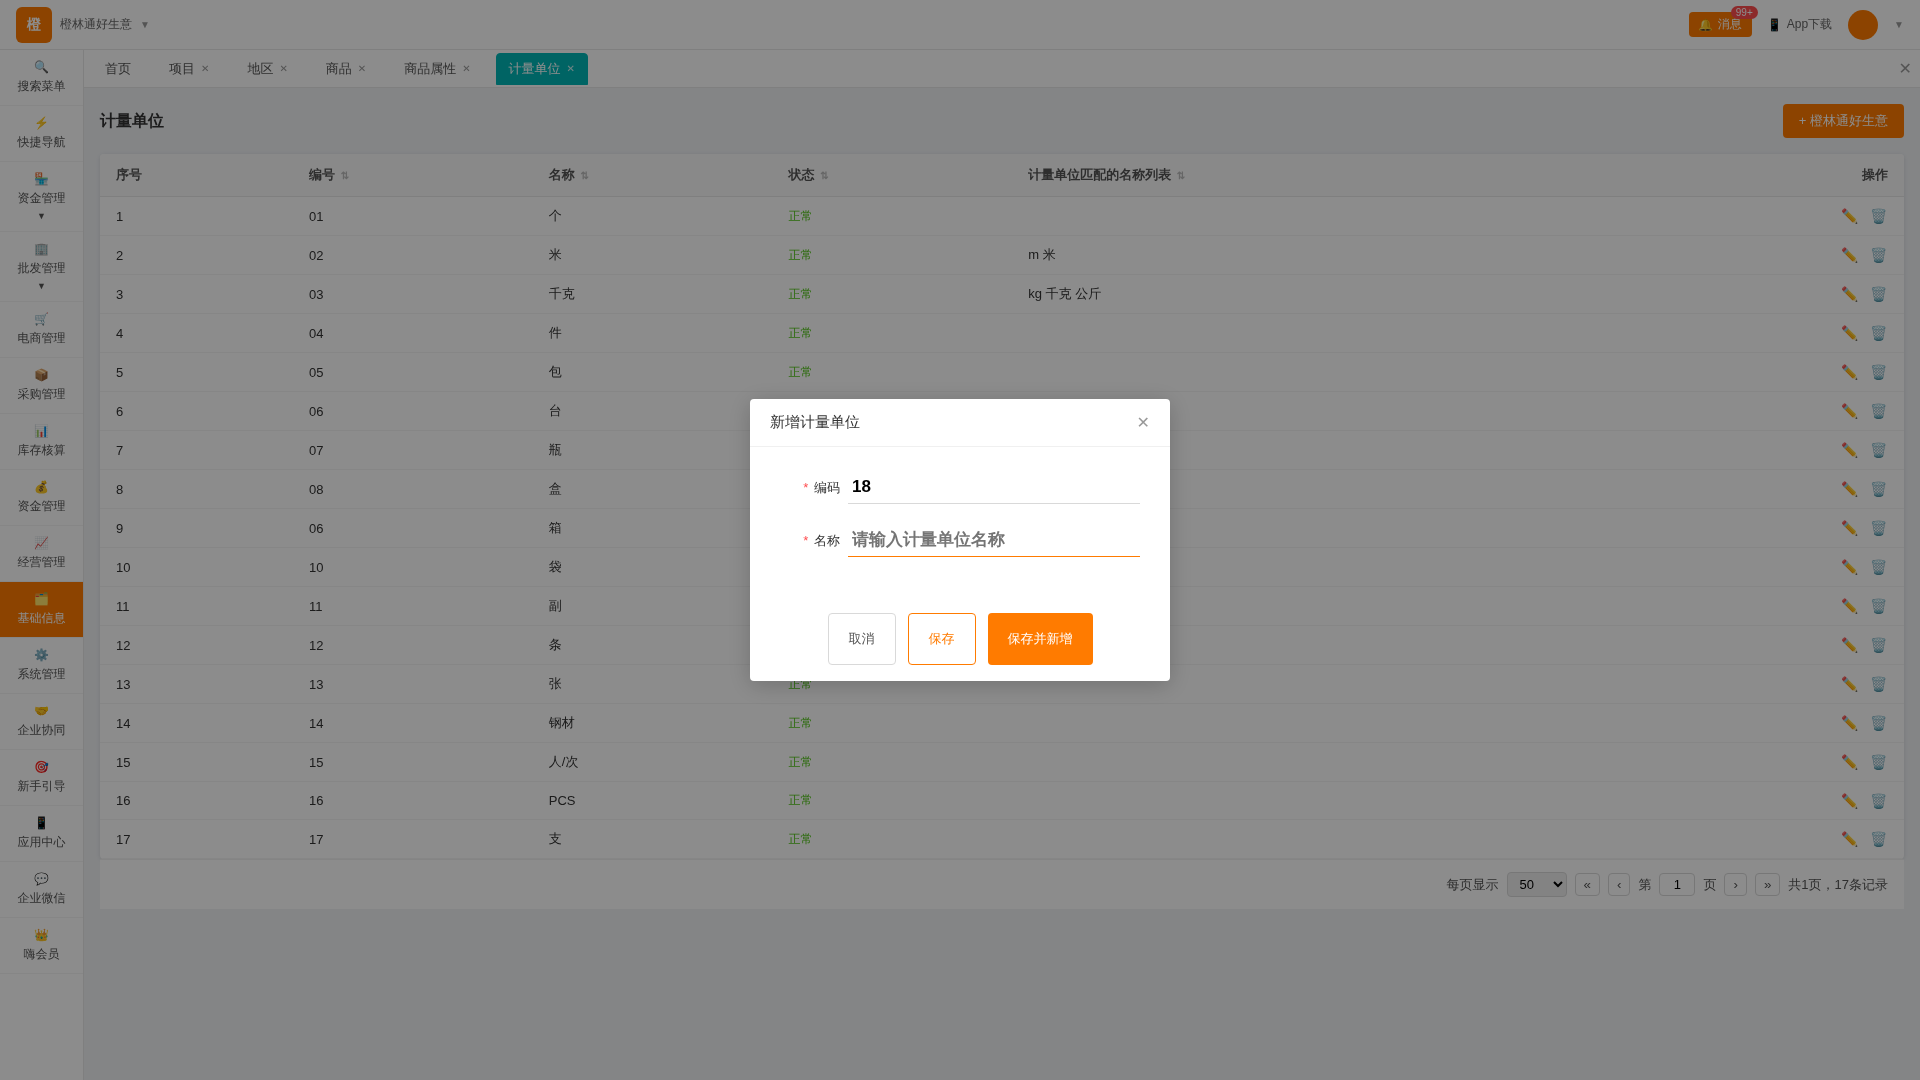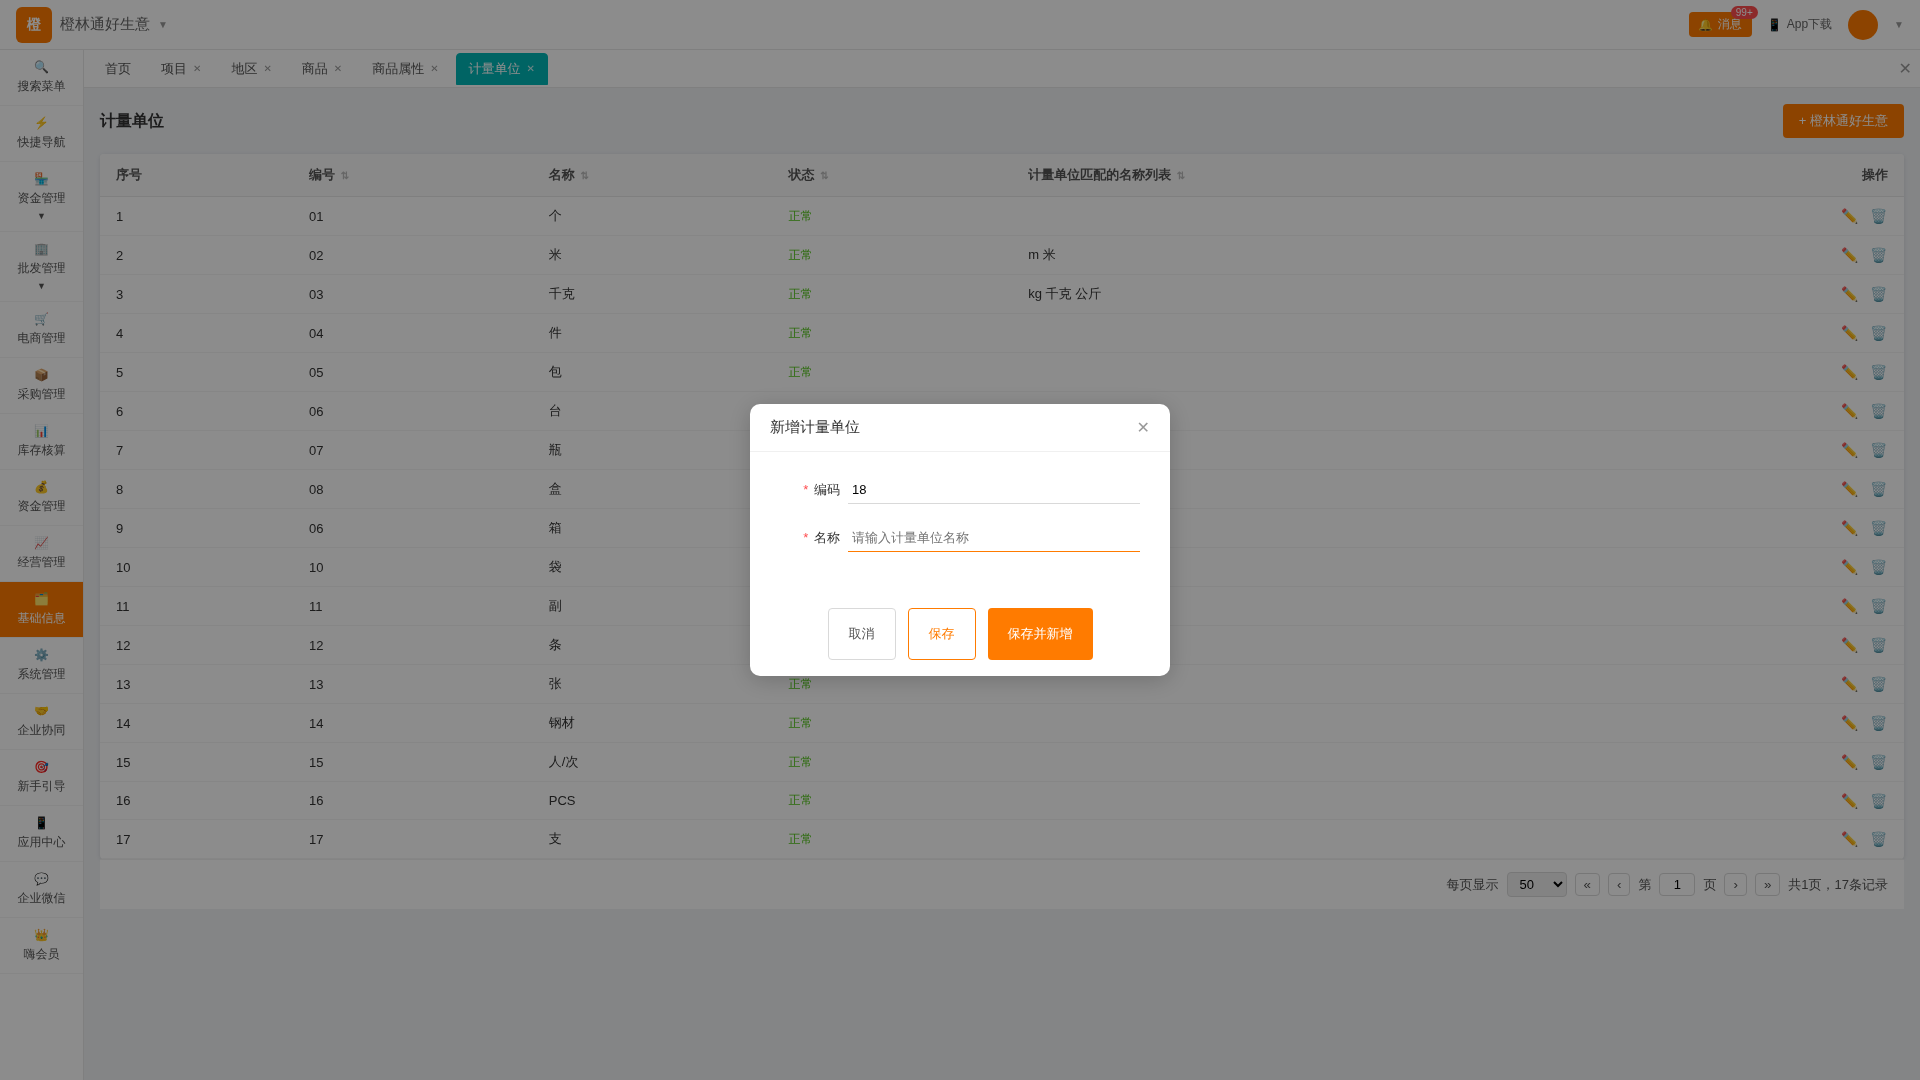--- a/index.html
+++ b/index.html
@@ -117,21 +117,21 @@
     }
 
     
     .tabs-bar {
       height: 38px;
       background: #fff;
       display: flex;
       align-items: center;
       border-bottom: 1px solid #e8e8e8;
       padding: 0 8px;
-      gap: 4px;
+      gap: 12px;
     }
     .tab {
       display: flex;
       align-items: center;
       gap: 6px;
       padding: 6px 12px;
       border-radius: 4px 4px 0 0;
       cursor: pointer;
       font-size: 13px;
       color: #555;
@@ -269,21 +269,21 @@
       position: fixed;
       top: 0; left: 0; right: 0; bottom: 0;
       background: rgba(0,0,0,0.45);
       z-index: 100;
       display: flex;
       align-items: center;
       justify-content: center;
     }
     .modal {
       background: white;
-      border-radius: 10px;
+      border-radius: 4px;
       width: 420px;
       box-shadow: 0 4px 24px rgba(0,0,0,0.2);
     }
     .modal-header {
       padding: 14px 20px;
       border-bottom: 1px solid #f0f0f0;
       display: flex;
       align-items: center;
       justify-content: space-between;
       font-size: 15px;
@@ -311,22 +311,23 @@
       font-size: 13px;
       color: #333;
       flex-shrink: 0;
     }
     .form-label .required { color: #ff4d4f; margin-right: 2px; }
     .form-input {
       flex: 1;
       border: none;
       border-bottom: 1px solid #d9d9d9;
       padding: 6px 4px;
-      font-size: 13px;
+      font-size: 17px;
       outline: none;
+      font-weight: bold;
     }
     .form-input.active-input { border-bottom-color: #ff7b00; }
     .modal-footer {
       padding: 12px 20px 16px;
       display: flex;
       justify-content: center;
       gap: 12px;
     }
     .btn-cancel {
       border: 1px solid #d9d9d9;
@@ -363,21 +364,21 @@
     .dropdown-group {
       border-bottom: 1px solid #f5f5f5;
     }
   </style>
 </head>
 <body>
 
 <div class="top-header">
   <div class="logo-area">
     <div class="logo-icon">橙</div>
-    <div style="font-size:15px;color:#666;">橙林通好生意</div>
+    <div style="font-size:12px;color:#666;">橙林通好生意</div>
     <span style="color:#999;font-size:10px;">▼</span>
   </div>
   <div class="header-right">
     <div style="position:relative;display:inline-block;">
       <button class="notification-btn">
         <span>🔔</span>
         <span>消息</span>
         <span class="badge">99+</span>
       </button>
     </div>

